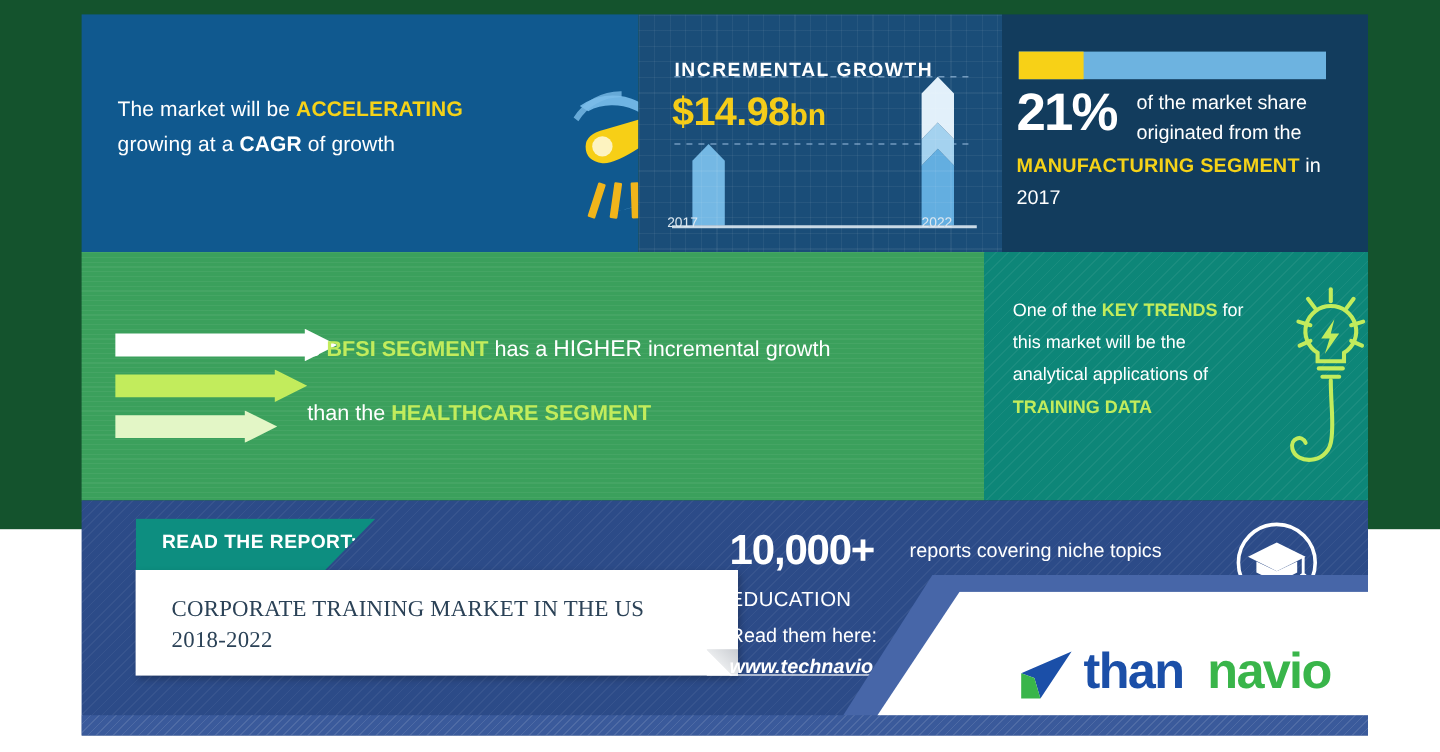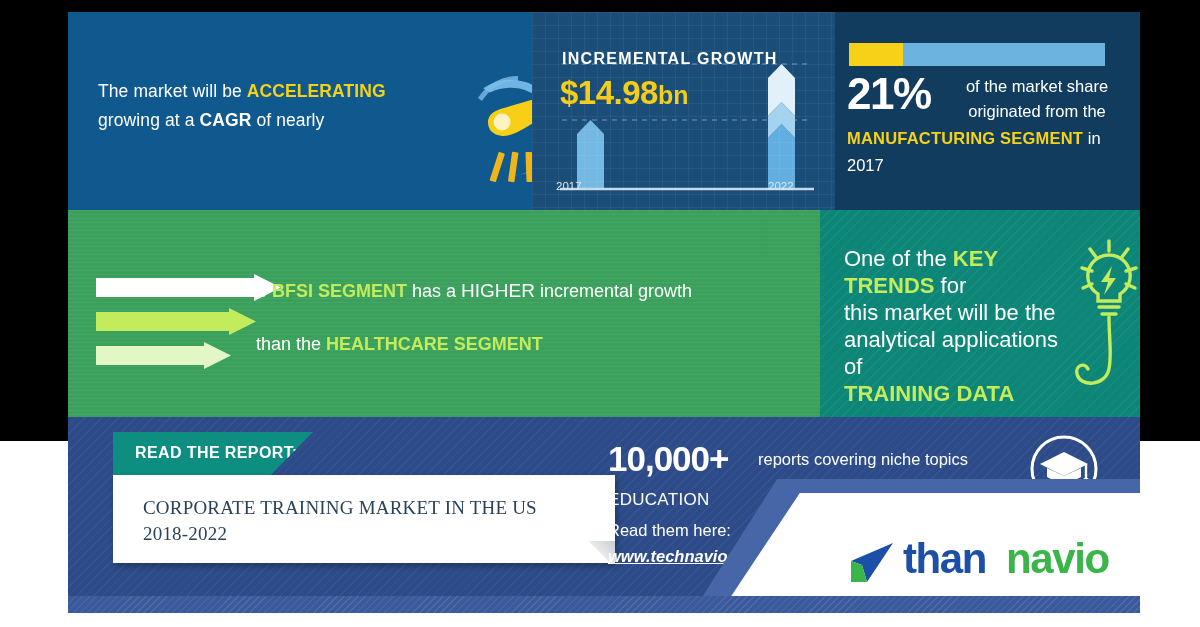--- a/index.html
+++ b/index.html
@@ -1,19 +1,19 @@
 <!DOCTYPE html>
 <html><head>
 <meta charset="utf-8">
 <style>
   * { margin:0; padding:0; box-sizing:border-box; }
   html,body { width:1200px; height:627px; background:#ffffff; }
   body { font-family:"Liberation Sans", sans-serif; overflow:hidden; }
 
-  #root { position:relative; width:1200px; height:441px; background:#000000; }
+  #root { position:relative; width:1200px; height:441px; background:#14532d; }
 
   
   .panel { position:absolute; overflow:hidden; }
 
   
   #p-cagr  { left:68px;  top:12px;  width:464px;  height:198px; background:#10598f; }
   #p-incr  { left:532px; top:12px;  width:303px;  height:198px; background:#1a4d78; }
   #p-incr:after {
     content:""; position:absolute; inset:0;
     background-image:
@@ -59,41 +59,41 @@
   #lab2017 { left:556px; top:180px; }
   #lab2022 { left:768px; top:180px; }
 
   
   #share-bar { position:absolute; left:14px; top:31px; width:256px; height:23px;
                background:#6db3e0; display:flex; }
   #share-bar .fill { width:21%; height:100%; background:#f7d117; }
   #share-val { position:absolute; left:12px; top:60px; color:#fff;
                font-size:44px; font-weight:700; letter-spacing:-1.5px; line-height:1; }
   #share-txt { position:absolute; left:112px; top:62px; width:180px; color:#fff;
-               font-size:16.5px; line-height:25px;text-align:center; }
+               font-size:16.5px; line-height:25px; }
   #share-txt2 { position:absolute; left:12px; top:113px; width:280px; color:#fff;
                 font-size:16.5px; line-height:27px; }
   #share-txt2 b { color:#f5d218; font-weight:700; letter-spacing:.2px; }
 
   
   .arrow { position:absolute; height:27px; }
   .arrow svg { display:block; }
   #arr1 { left:28px; top:64px; }
   #arr2 { left:28px; top:98px; }
   #arr3 { left:28px; top:132px; }
   #bfsi-l1 { position:absolute; left:168px; top:68px; color:#fff;
              font-size:18px; line-height:26px; }
   #bfsi-l2 { position:absolute; left:188px; top:121px; color:#fff;
              font-size:18px; line-height:26px; }
   #bfsi-l1 .g, #bfsi-l2 .g { color:#c2ec5c; font-weight:700; }
   #bfsi-l1 .big { font-size:19px; font-weight:400; }
 
   
   #trend-txt { position:absolute; left:24px; top:35px; width:215px; color:#fff;
-               font-size:22px; line-height:27px; }
+               font-size:15px; line-height:27px; }
   #trend-txt .g { color:#c2ec5c; font-weight:700; }
   #bulb { position:absolute; left:232px; top:25px; width:88px; height:170px; }
 
   
   #read-tab { position:absolute; left:45px; top:15px; width:200px; height:45px;
               background:#0d8e80; clip-path:polygon(0 0, 100% 0, 78% 100%, 0 100%); }
   #read-tab span { position:absolute; left:22px; top:12px; color:#fff;
                    font-size:16px; font-weight:700; letter-spacing:.4px; }
   #read-card { position:absolute; left:45px; top:58px; width:502px; height:88px;
                background:#fff; box-shadow:2px 3px 6px rgba(0,0,0,.28); }
@@ -123,21 +123,21 @@
   #logo-word .n { color:#39b54a;margin-left:20px; }
 </style>
 </head>
 <body>
 
 <div id="root">
 
   <div class="panel" id="p-cagr">
     <div id="cagr-text">
       <span>The market will be </span><b>ACCELERATING</b><br>
-      <span>growing at a </span><span class="wbold">CAGR</span><span> of nearly</span>
+      <span>growing at a </span><span class="wbold">CAGR</span><span> of growth</span>
     </div>
 
     <svg id="gauge" viewBox="0 0 125 135">
 
       <path d="M14 48 A48 48 0 1 1 66 123 A44 44 0 1 0 22 50 Z" fill="#6fb4e3" transform="rotate(18 62 70)"></path>
       <path d="M18 44 A46 46 0 0 1 58 22 L58 27 A41 41 0 0 0 22 47 Z" fill="#7cbde8" opacity=".8"></path>
 
       <path d="M112 34 L44 54 Q28 58 28 68 Q28 80 42 82 Q58 84 112 40 Z" fill="#f7cf16"></path>
       <circle cx="42" cy="68" r="8.5" fill="#fdf3c0"></circle>
 

